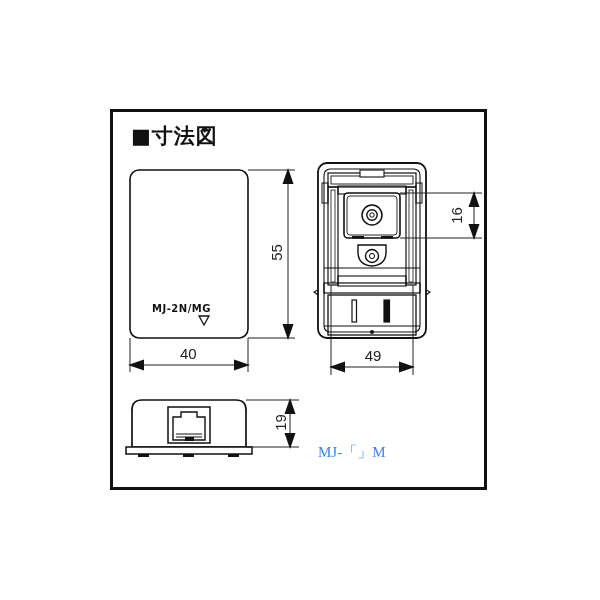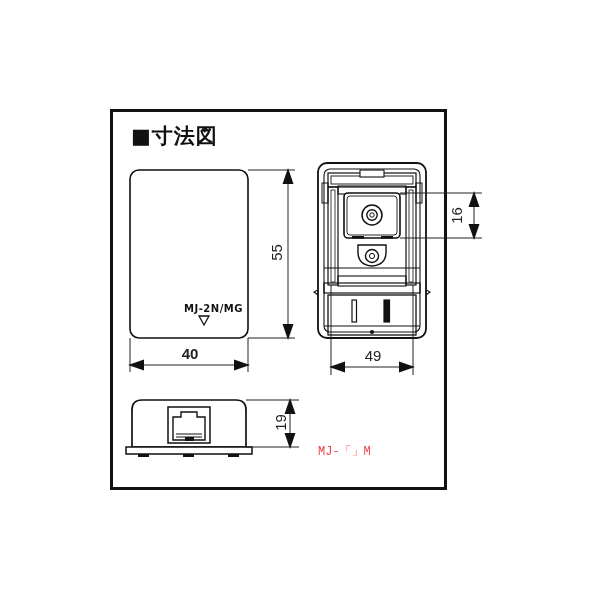--- a/index.html
+++ b/index.html
@@ -19,21 +19,21 @@
     left: 0;
     top: 0;
     width: 600px;
     height: 600px;
     background: #ffffff;
   }
   .frame {
     position: absolute;
     left: 110px;
     top: 109px;
-    width: 337px;
+    width: 377px;
     height: 381px;
     border: 3px solid #111111;
     background: #ffffff;
     box-sizing: border-box;
   }
   .title {
     position: absolute;
     left: 18px;
     top: 10px;
     font-size: 21px;
@@ -63,29 +63,28 @@
     transform-origin: center center;
   }
   .partlabel {
     position: absolute;
     font-size: 10px;
     font-weight: bold;
     color: #111111;
     letter-spacing: 0.5px;
     white-space: nowrap;
     font-family: "DejaVu Sans", sans-serif;
-    margin-left: 32px;
   }
   .caption {
     position: absolute;
-    font-size: 12px;
-    color: #ef4444;
+    font-size: 15px;
+    color: #3b82f6;
     white-space: nowrap;
     line-height: 20px;
-    font-family: Liberation Mono, monospace;
+    font-family: Liberation Serif, serif;
   }
 </style>
 </head>
 <body>
 
 <div id="stage">
 
   <div class="frame">
     <div class="title">
       <span>■</span><span>寸法図</span>
@@ -209,21 +208,21 @@
 
   </svg>
 
   <div class="partlabel" style="left:152px; top:303px;">MJ-2N/MG</div>
   <svg class="svg-layer" viewBox="0 0 600 600">
     <polygon points="199,316 209,316 204,325" fill="none" stroke="#111111" stroke-width="1.3"></polygon>
   </svg>
 
   <div class="dimtext rot" style="left:264px; top:244px; width:24px; text-align:center;">55</div>
 
-  <div class="dimtext" style="left:180px; top:345px; width:20px; text-align:center;font-weight:bold;">40</div>
+  <div class="dimtext" style="left:180px; top:345px; width:20px; text-align:left;">40</div>
 
   <div class="dimtext rot" style="left:444px; top:207px; width:24px; text-align:center;">16</div>
 
   <div class="dimtext" style="left:363px; top:347px; width:20px; text-align:center;">49</div>
 
   <div class="dimtext rot" style="left:268px; top:414px; width:24px; text-align:center;">19</div>
 
   <div class="caption" style="left:318px; top:442px;">MJ-「」M</div>
 
 </div>

